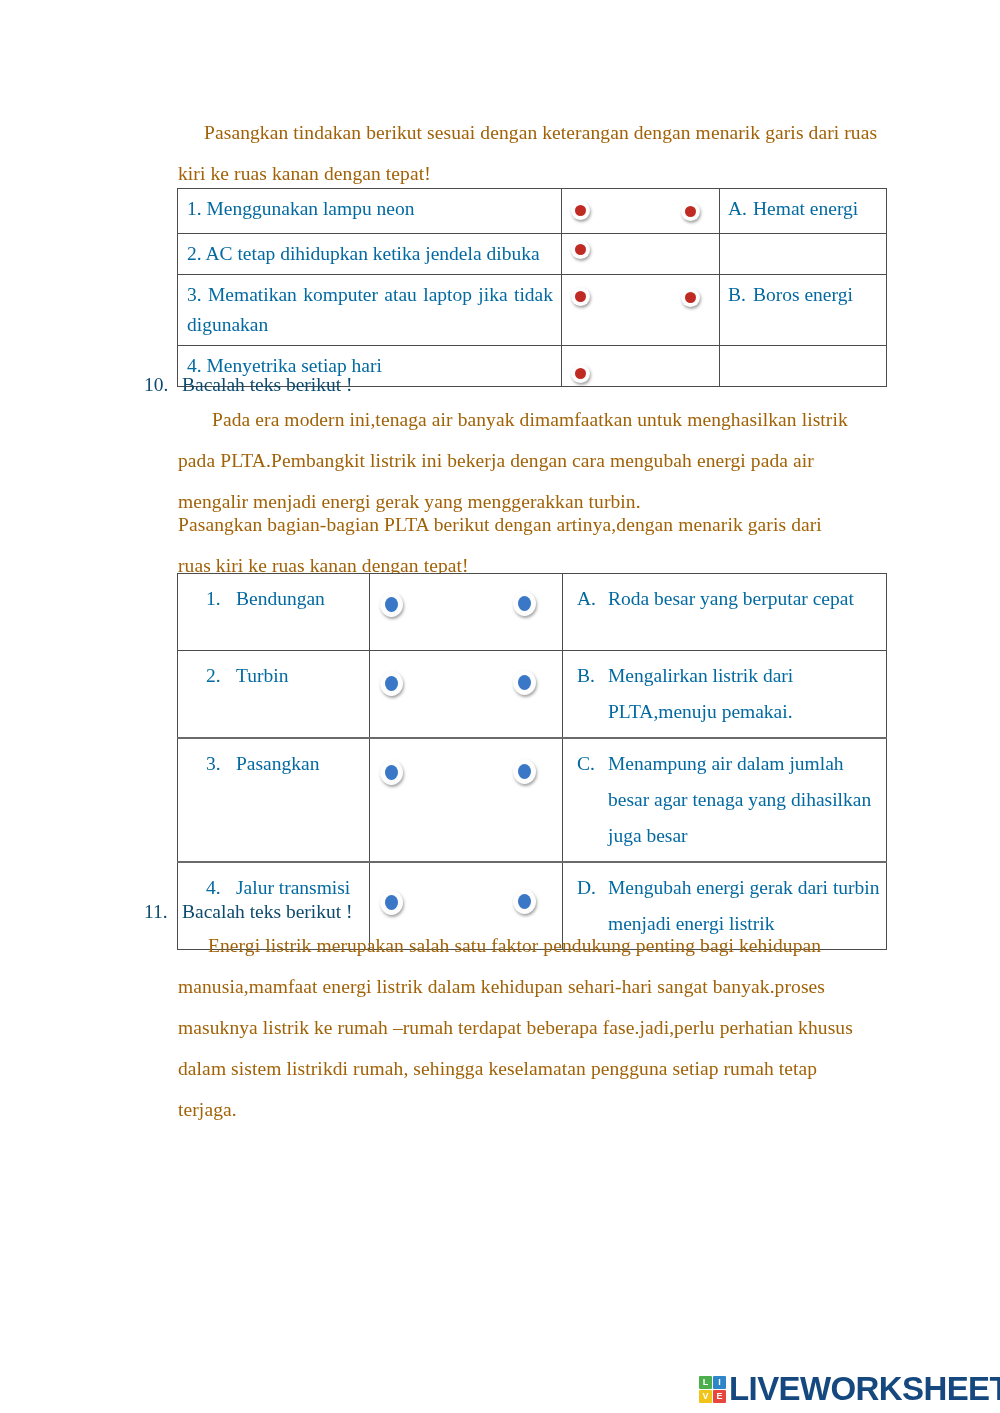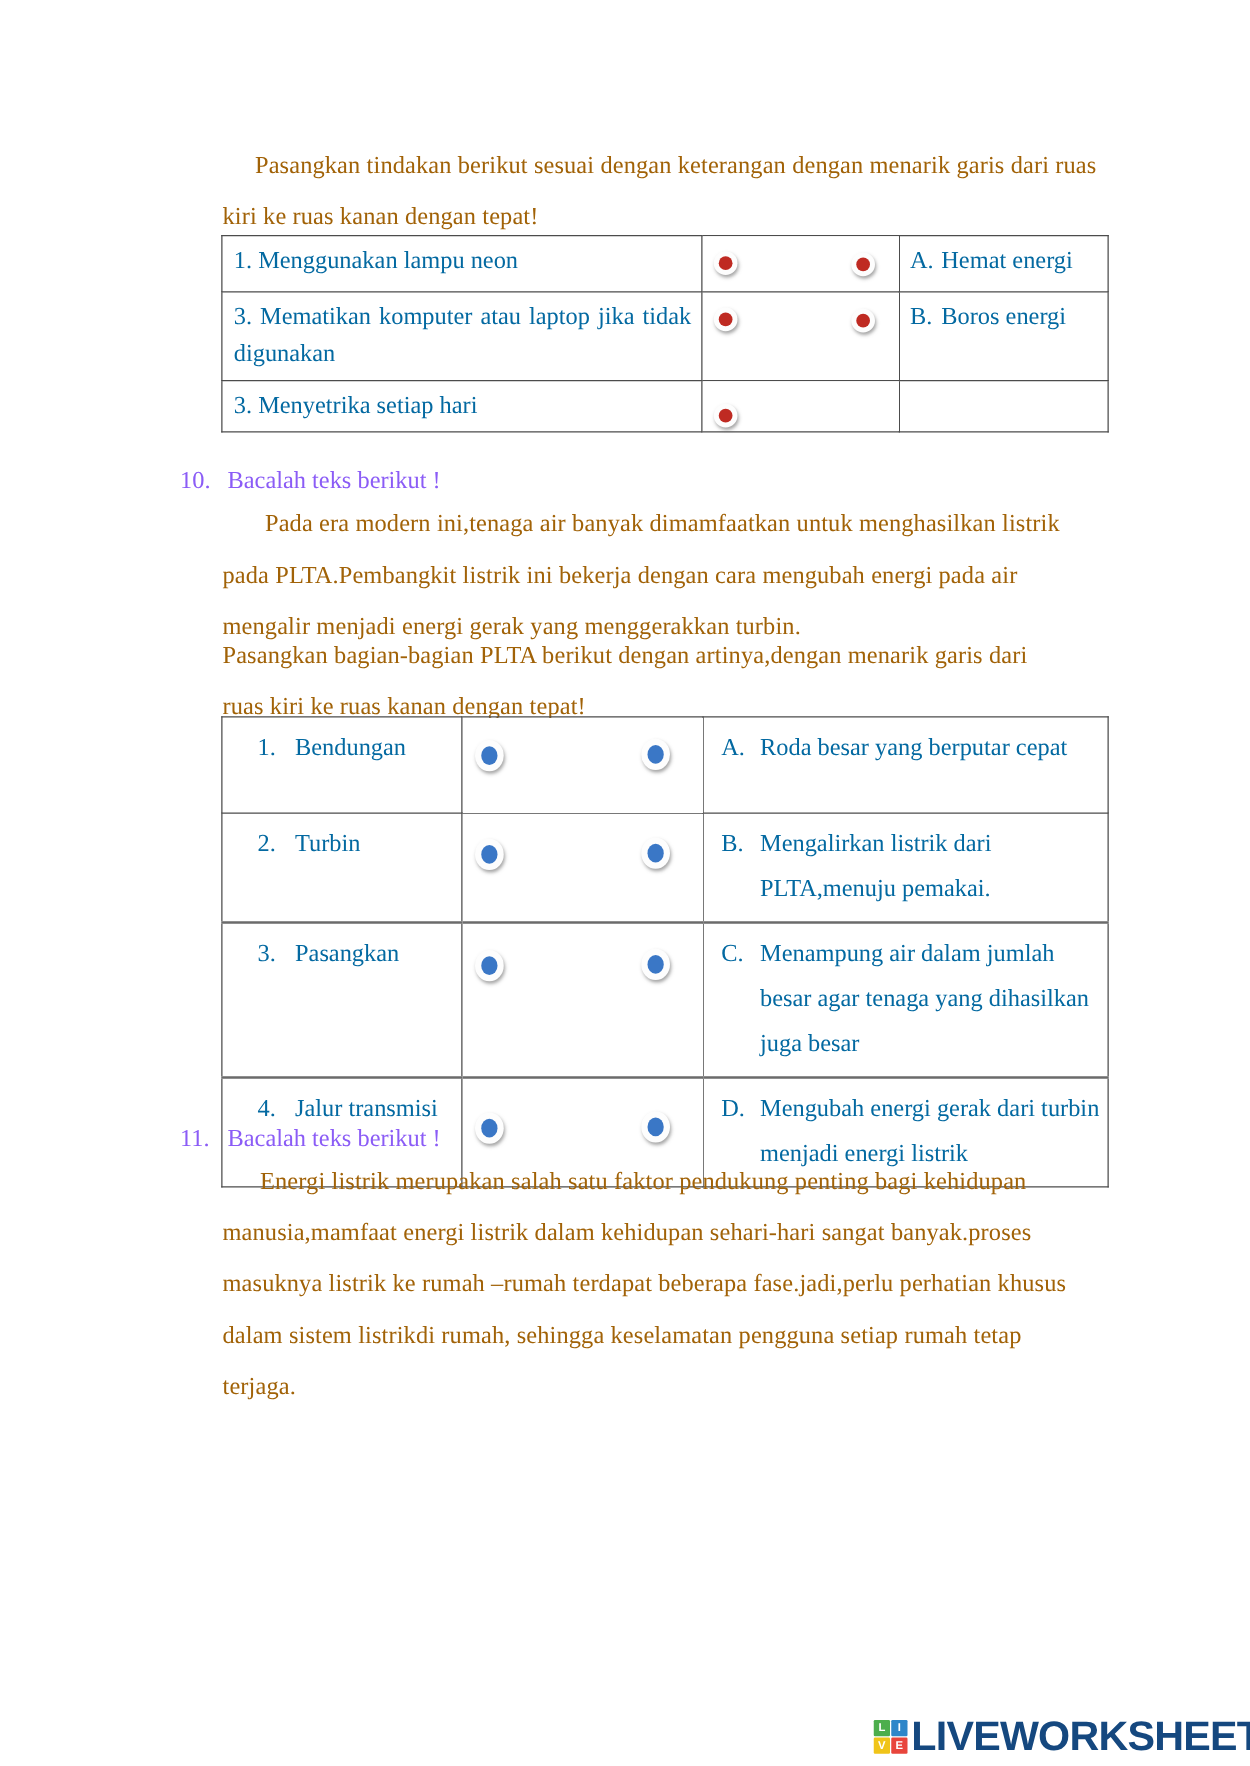--- a/index.html
+++ b/index.html
@@ -28,21 +28,21 @@
     line-height: 41px;
     color: #a16207;
     letter-spacing: 0.1px;
   }
   .para .indent { display: inline-block; width: 26px; }
 
   .numbered {
     position: absolute;
     font-size: 19.5px;
     line-height: 30px;
-    color: #8b5cf6;
+    color: #0c4a6e;
     display: flex;
     align-items: baseline;
   }
   .numbered .num {
     display: inline-block;
     width: 38px;
     flex: 0 0 38px;
   }
 
   
@@ -201,36 +201,50 @@
       </td>
       <td class="c-answer">
         <div class="ans-txt">
           <span class="ltr">A.</span>
           <span>Hemat energi</span>
         </div>
       </td>
     </tr>
     <tr>
       <td class="c-label">
+        <div class="label-txt">2. AC tetap dihidupkan ketika jendela dibuka</div>
+      </td>
+      <td class="c-dots dotcell" style="height:38px;">
+        <span class="dot red" style="left:9px; top:6px;"></span>
+      </td>
+      <td class="c-answer">
+        <div class="ans-txt">
+          <span class="ltr"></span>
+          <span></span>
+        </div>
+      </td>
+    </tr>
+    <tr>
+      <td class="c-label">
         <div class="label-txt justify">3. Mematikan komputer atau laptop jika tidak digunakan</div>
       </td>
       <td class="c-dots dotcell" style="height:70px;">
         <span class="dot red" style="left:9px; top:12px;"></span>
         <span class="dot red" style="left:119px; top:13px;"></span>
       </td>
       <td class="c-answer">
         <div class="ans-txt">
           <span class="ltr">B.</span>
           <span>Boros energi</span>
         </div>
       </td>
     </tr>
     <tr>
       <td class="c-label">
-        <div class="label-txt">3. Menyetrika setiap hari</div>
+        <div class="label-txt">4. Menyetrika setiap hari</div>
       </td>
       <td class="c-dots dotcell" style="height:38px;">
         <span class="dot red" style="left:9px; top:18px;"></span>
       </td>
       <td class="c-answer">
         <div class="ans-txt">
           <span class="ltr"></span>
           <span></span>
         </div>
       </td>

